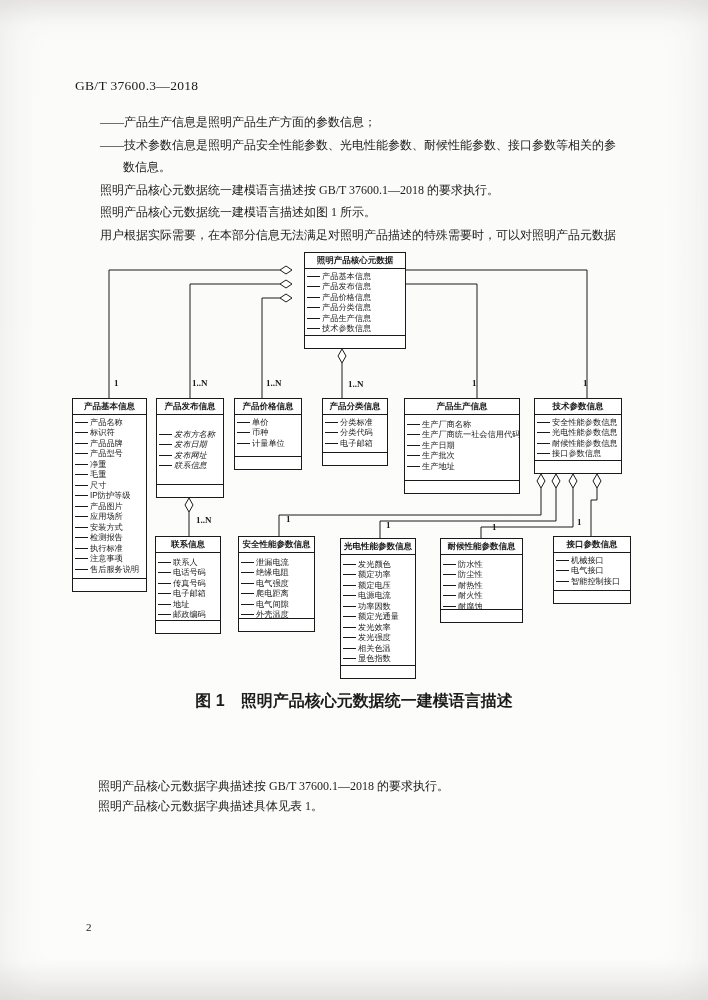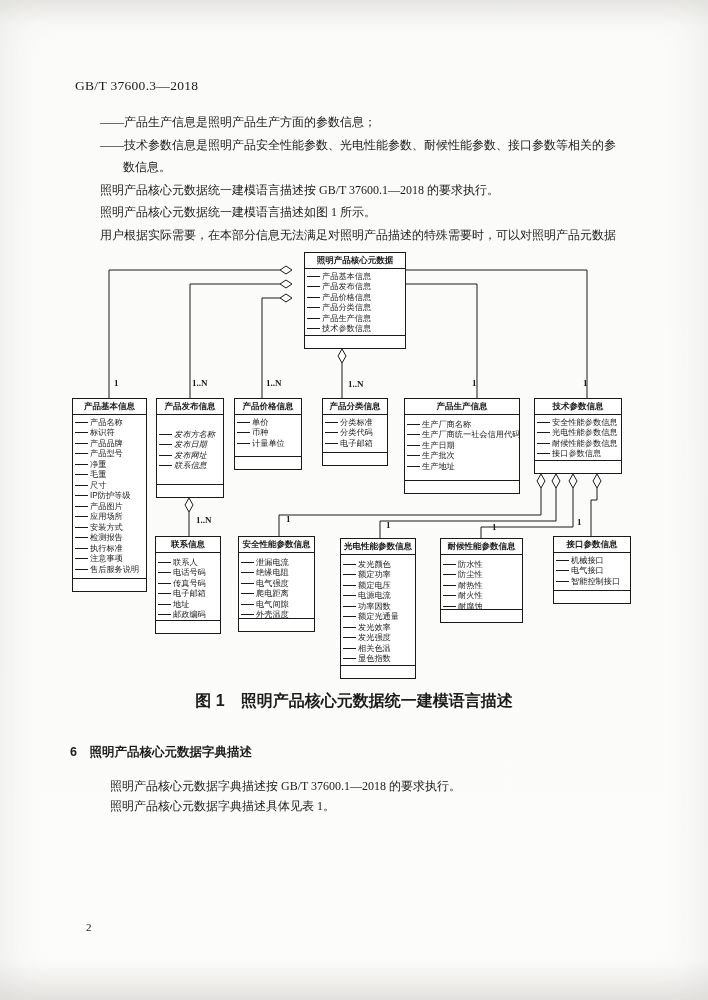--- a/index.html
+++ b/index.html
@@ -14,21 +14,21 @@
     font-weight:normal;font-size:13.5px;letter-spacing:.3px;}
   .body-text{position:absolute;left:75px;top:110px;width:560px;font-family:"Liberation Serif","DejaVu Serif",serif;
     font-size:12px;line-height:19.5px;}
   .body-text p{margin:3px;white-space:nowrap;}
   .ind2{padding-left:22px;}
   .ind4{padding-left:45px;}
   .fig-caption{position:absolute;left:57px;top:691px;width:594px;text-align:center;
     font-weight:bold;font-size:16px;}
   .sec-heading{position:absolute;left:70px;top:744px;font-weight:bold;font-size:12.5px;}
   .sec-text{position:absolute;left:98px;top:776px;font-family:"Liberation Serif","DejaVu Serif",serif;
-    font-size:12px;line-height:20px;margin-left:12px;}
+    font-size:12px;line-height:20px;}
   .sec-text p{margin:0;white-space:nowrap;}
   .page-num{position:absolute;left:86px;top:921px;font-family:"Liberation Serif","DejaVu Serif",serif;font-size:11px;}
   
   .connectors{position:absolute;left:0;top:0;width:708px;height:1000px;}
   .uml-box{position:absolute;box-sizing:border-box;background:#fff;border:1.2px solid #1a1a1a;
     display:flex;flex-direction:column;}
   .uml-title{flex:none;border-bottom:1.2px solid #1a1a1a;text-align:center;font-weight:bold;
     font-size:8.5px;line-height:14px;height:15px;white-space:nowrap;overflow:hidden;}
   .uml-attrs{flex:1;padding:2px 1px 1px 2px;overflow:hidden;display:flex;flex-direction:column;}
   .attrs-center{justify-content:center;font-style:italic;}
@@ -454,21 +454,20 @@
         <div class="attr-row">
           <span class="dash"></span>
           <span class="attr-txt">智能控制接口</span>
         </div>
       </div>
     <div class="uml-footer"></div>
   </div>
 
   <div class="fig-caption">图 1　照明产品核心元数据统一建模语言描述</div>
 
-  <div class="sec-heading">6　照明产品核心元数据字典描述</div>
 
   <div class="sec-text">
     <p>照明产品核心元数据字典描述按 GB/T 37600.1—2018 的要求执行。</p>
     <p>照明产品核心元数据字典描述具体见表 1。</p>
   </div>
 
   <div class="page-num">2</div>
 
 </div>
 

